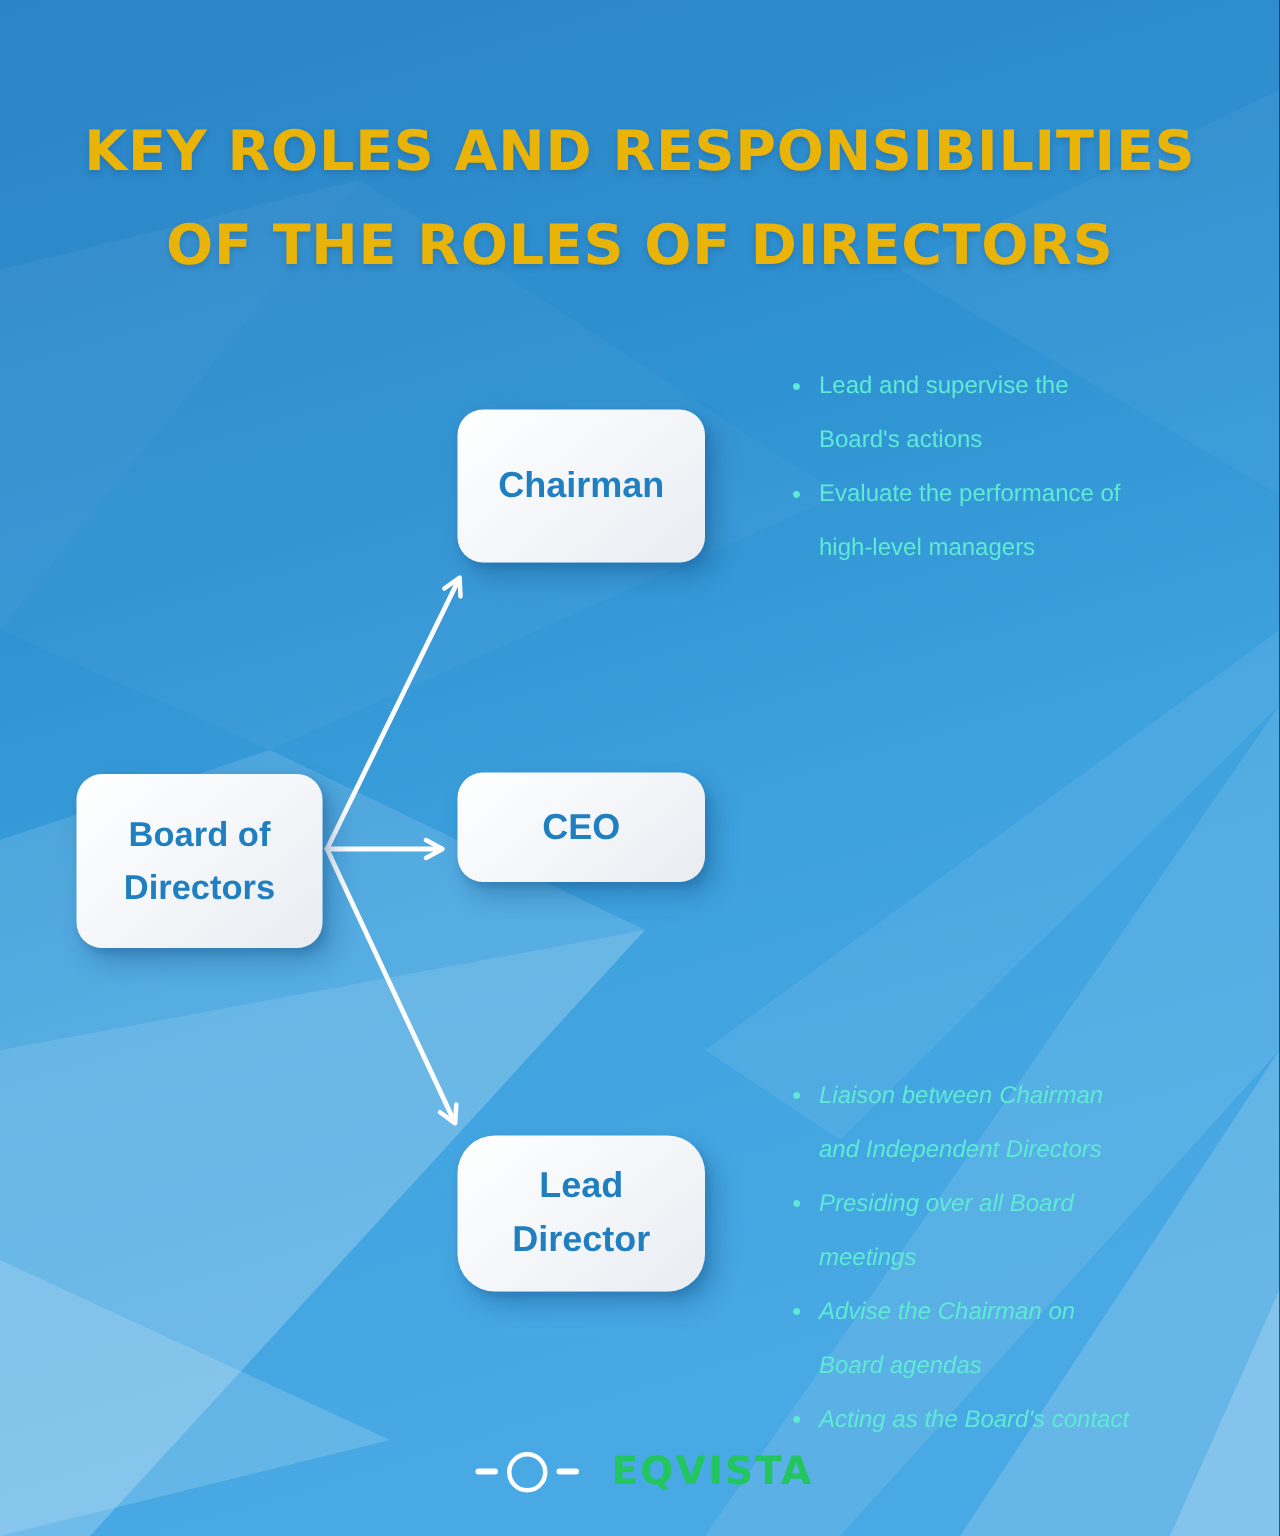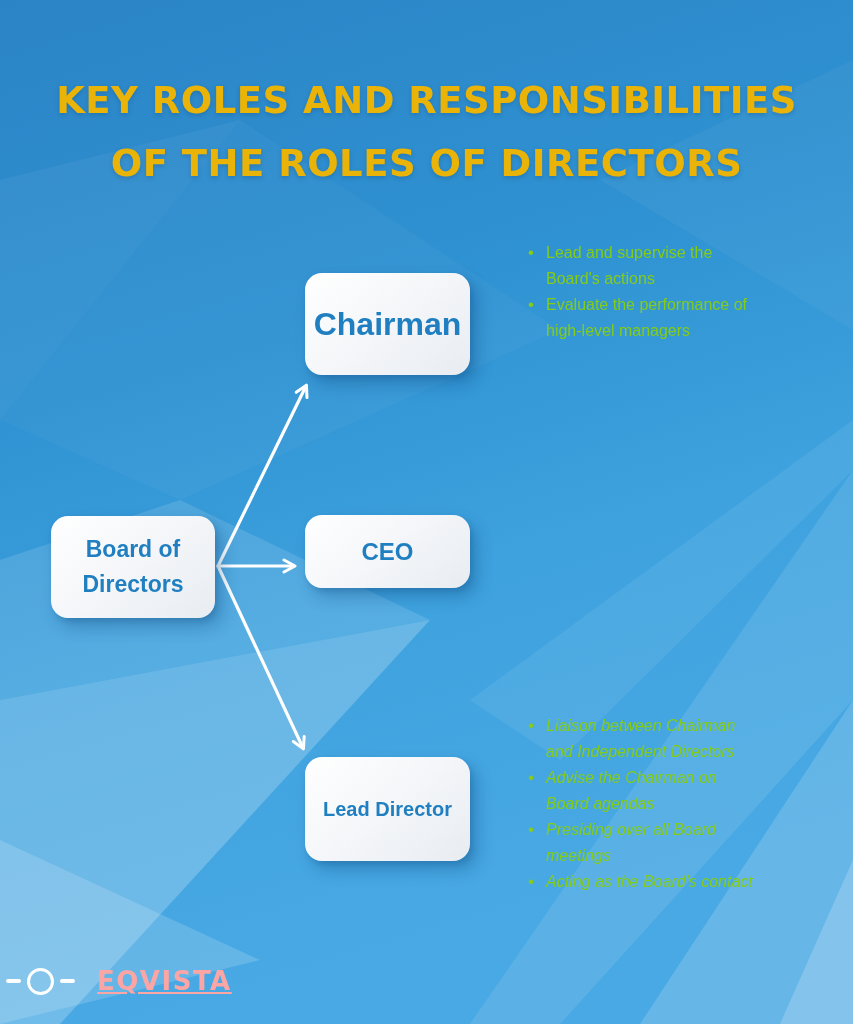--- a/index.html
+++ b/index.html
@@ -31,55 +31,54 @@
   .node{
     position:absolute;
     background:linear-gradient(140deg,#ffffff 0%,#f4f6f9 50%,#e8ecf1 100%);
     border-radius:17px;
     display:flex;align-items:center;justify-content:center;
     text-align:center;
     color:#1f7fc0;
     font-weight:700;
     box-shadow:7px 9px 16px rgba(12,70,125,0.33), 2px 3px 5px rgba(12,70,125,0.18);
   }
-  .node-board   {left:51px; top:516px;width:164px;height:102px;font-size:23px;line-height:35px;padding:0 14px;}
-  .node-chairman{left:305px;top:273px;width:165px;height:102px;font-size:32px;}
+  .node-board   {left:51px; top:516px;width:164px;height:116px;font-size:23px;line-height:35px;padding:0 14px;}
+  .node-chairman{left:305px;top:273px;width:165px;height:102px;font-size:24px;}
   .node-ceo     {left:305px;top:515px;width:165px;height:73px;font-size:24px;}
-  .node-lead    {left:305px;top:757px;width:165px;height:104px;font-size:20px;line-height:36px;padding:0 10px;}
+  .node-lead    {left:305px;top:757px;width:165px;height:104px;font-size:24px;line-height:36px;padding:0 10px;border-radius:25px;}
 
   
   .arrows{position:absolute;inset:0;pointer-events:none;}
 
   
   .bullets{
     position:absolute;
     width:232px;
     margin:0;padding:0;
     list-style:none;
-    color:#84cc16;
+    color:#5eead4;
     font-size:16px;
-    line-height:26px;
+    line-height:36px;
   }
   .bullets li{position:relative;padding-left:19px;}
   .bullets li::before{
     content:"\2022";
     position:absolute;left:1px;top:0;
     font-size:17px;
   }
   .bullets-chairman{left:527px;top:240px;}
   .bullets-ceo     {left:527px;top:482px;}
   .bullets-lead    {left:527px;top:713px;font-style:italic;}
 
   
   .brand{
     position:absolute;
     left:0;right:0;top:966px;
-    display:flex;align-items:center;
-    color:#fca5a5;
-    text-decoration:underline;
+    display:flex;align-items:center;justify-content:center;
+    color:#22c55e;
   }
   .logo-dash{
     display:inline-block;width:15px;height:4px;
     background:#ffffff;border-radius:2px;
     margin:0 6px;
   }
   .logo-circle{
     display:inline-block;width:27px;height:27px;
     border:3.5px solid #ffffff;border-radius:50%;
   }
@@ -146,22 +145,22 @@
   <div class="node node-lead">
     <span>Lead Director</span>
   </div>
 
   <ul class="bullets bullets-chairman">
     <li>Lead and supervise the Board's actions</li>
     <li>Evaluate the performance of high-level managers</li>
   </ul>
   <ul class="bullets bullets-lead">
     <li>Liaison between Chairman and Independent Directors</li>
+    <li>Presiding over all Board meetings</li>
     <li>Advise the Chairman on Board agendas</li>
-    <li>Presiding over all Board meetings</li>
     <li>Acting as the Board's contact</li>
   </ul>
 
   <div class="brand">
     <span class="logo-dash"></span>
     <span class="logo-circle"></span>
     <span class="logo-dash"></span>
     <span class="brand-name">EQVISTA</span>
   </div>
 

